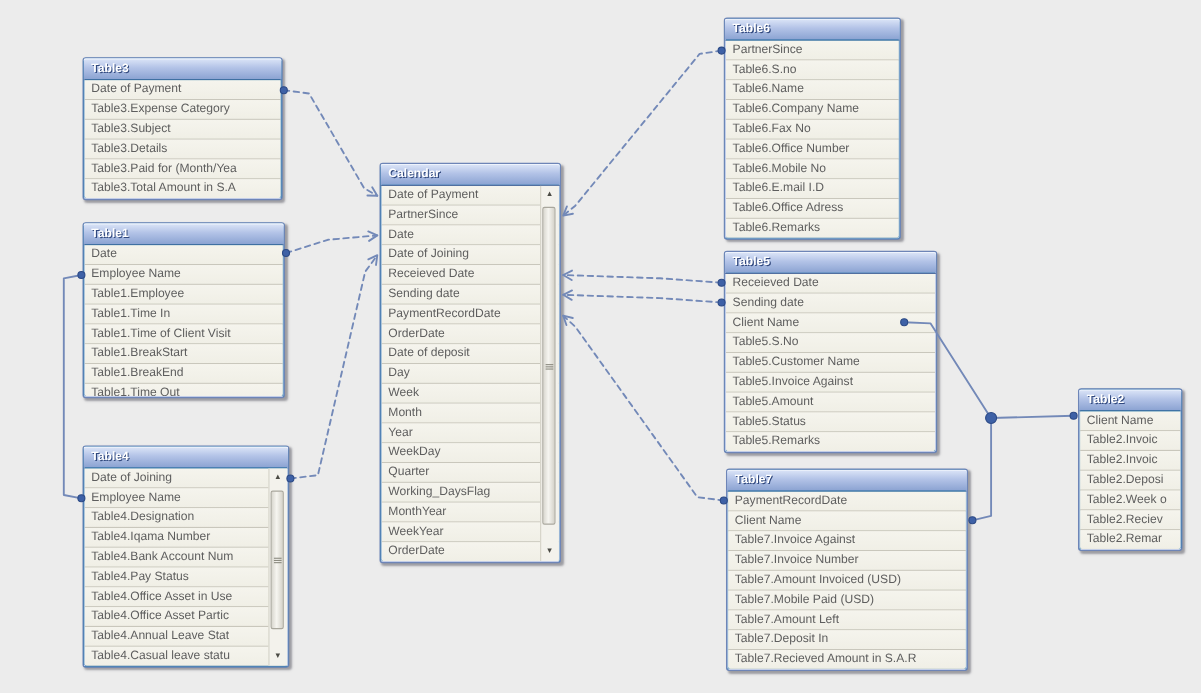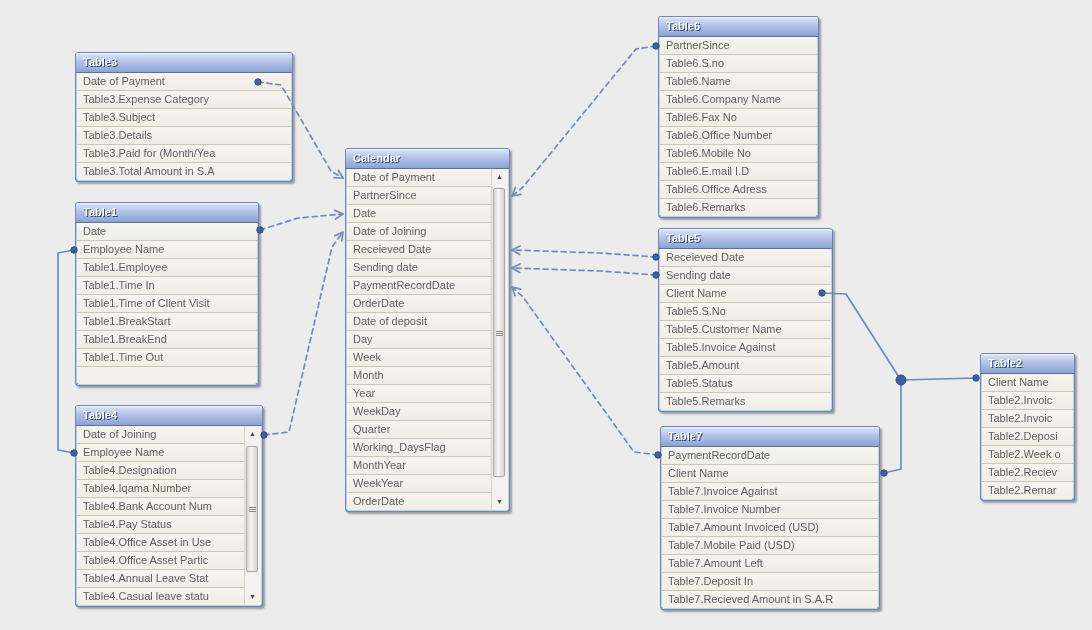--- a/index.html
+++ b/index.html
@@ -58,35 +58,35 @@
     position:absolute;left:2px;top:50%;width:7px;height:1px;
     background:#8c8b80;box-shadow:0 -2px 0 #8c8b80, 0 2px 0 #8c8b80;
   }
   #wires{position:absolute;left:0;top:0;z-index:5;pointer-events:none;}
 </style>
 </head>
 <body>
 
 <div class="canvas">
 
-  <div class="tbl" style="left: 75px; top: 52px; width: 218px; height: 130px;">
+  <div class="tbl" style="left: 75px; top: 52px; width: 182px; height: 130px;">
     <div class="thead">
       <span class="caption">Table3</span>
     </div>
     <div class="tbody">
         <div class="trow"><span>Date of Payment</span></div>
         <div class="trow"><span>Table3.Expense Category</span></div>
         <div class="trow"><span>Table3.Subject</span></div>
         <div class="trow"><span>Table3.Details</span></div>
         <div class="trow"><span>Table3.Paid for (Month/Yea</span></div>
         <div class="trow"><span>Table3.Total Amount in S.A</span></div>
       </div>
   </div>
 
-  <div class="tbl" style="left: 75px; top: 202px; width: 184px; height: 184px;">
+  <div class="tbl" style="left: 75px; top: 202px; width: 184px; height: 160px;">
     <div class="thead">
       <span class="caption">Table1</span>
     </div>
     <div class="tbody">
         <div class="trow"><span>Date</span></div>
         <div class="trow"><span>Employee Name</span></div>
         <div class="trow"><span>Table1.Employee</span></div>
         <div class="trow"><span>Table1.Time In</span></div>
         <div class="trow"><span>Table1.Time of Client Visit</span></div>
         <div class="trow"><span>Table1.BreakStart</span></div>
@@ -165,21 +165,21 @@
         <div class="trow"><span>Table6.Company Name</span></div>
         <div class="trow"><span>Table6.Fax No</span></div>
         <div class="trow"><span>Table6.Office Number</span></div>
         <div class="trow"><span>Table6.Mobile No</span></div>
         <div class="trow"><span>Table6.E.mail I.D</span></div>
         <div class="trow"><span>Table6.Office Adress</span></div>
         <div class="trow"><span>Table6.Remarks</span></div>
       </div>
   </div>
 
-  <div class="tbl" style="left: 658px; top: 228px; width: 175px; height: 184px;">
+  <div class="tbl" style="left: 658px; top: 228px; width: 194px; height: 184px;">
     <div class="thead">
       <span class="caption">Table5</span>
     </div>
     <div class="tbody">
         <div class="trow"><span>Receieved Date</span></div>
         <div class="trow"><span>Sending date</span></div>
         <div class="trow"><span>Client Name</span></div>
         <div class="trow"><span>Table5.S.No</span></div>
         <div class="trow"><span>Table5.Customer Name</span></div>
         <div class="trow"><span>Table5.Invoice Against</span></div>

